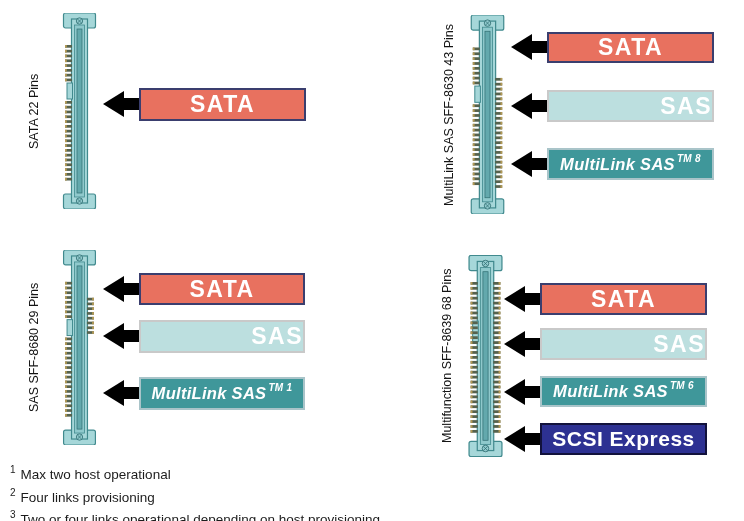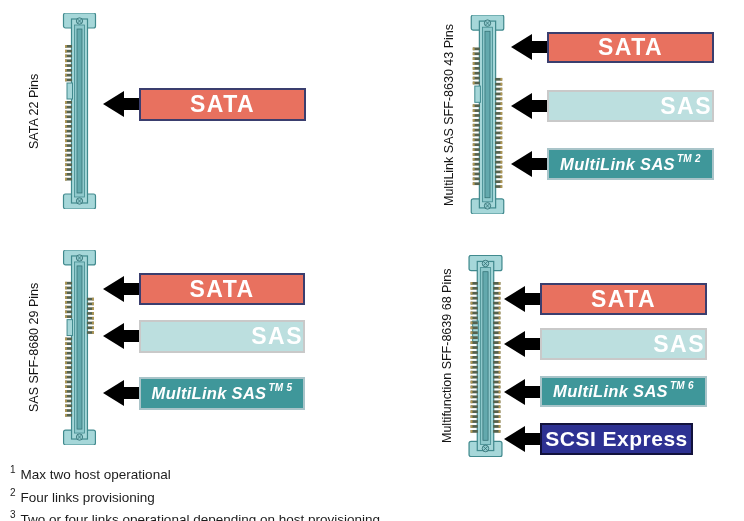--- a/index.html
+++ b/index.html
@@ -243,21 +243,21 @@
   <div class="bar bar-sas" style="left:547px;top:90px;width:167px;height:32px;">
     <span>SAS</span>
   </div>
 
   <div class="arrow" style="left:511px;top:151px;">
     <i class="head"></i>
     <i class="shaft"></i>
   </div>
   <div class="bar bar-ml" style="left:547px;top:148px;width:167px;height:32px;">
     <span>MultiLink SAS</span>
-    <span class="sup">TM 2</span>
+    <span class="sup">TM 8</span>
   </div>
 
   <div class="vlabel" style="left:27px;top:250px;height:195px;">SAS SFF-8680 29 Pins</div>
   <svg class="conn" viewBox="0 0 36 196" style="left:61px;top:250px;width:37px;height:195px;">
       <rect x="2" y="0" width="32" height="15" rx="2" fill="#a6d7d9" stroke="#418a8e" stroke-width="1.2"></rect>
       <rect x="2" y="181" width="32" height="15" rx="2" fill="#a6d7d9" stroke="#418a8e" stroke-width="1.2"></rect>
       <rect x="10" y="6" width="16" height="184" fill="#a6d7d9" stroke="#418a8e" stroke-width="1.2"></rect>
       <rect x="13" y="12" width="10" height="172" fill="#8fc9cc" stroke="#418a8e" stroke-width="0.8"></rect>
       <rect x="15.5" y="16" width="5" height="164" fill="#63a9ad" stroke="#2f6d71" stroke-width="0.7"></rect>
       <circle cx="18" cy="8" r="3.2" fill="#8fc9cc" stroke="#2f6d71" stroke-width="0.8"></circle>
@@ -350,21 +350,21 @@
   <div class="bar bar-sas" style="left:139px;top:320px;width:166px;height:33px;">
     <span>SAS</span>
   </div>
 
   <div class="arrow" style="left:103px;top:380px;">
     <i class="head"></i>
     <i class="shaft"></i>
   </div>
   <div class="bar bar-ml" style="left:139px;top:377px;width:166px;height:33px;">
     <span>MultiLink SAS</span>
-    <span class="sup">TM 5</span>
+    <span class="sup">TM 1</span>
   </div>
 
   <div class="vlabel" style="left:440px;top:255px;height:202px;">Multifunction SFF-8639 68 Pins</div>
   <svg class="conn" viewBox="0 0 36 196" style="left:467px;top:255px;width:37px;height:202px;">
       <rect x="2" y="0" width="32" height="15" rx="2" fill="#a6d7d9" stroke="#418a8e" stroke-width="1.2"></rect>
       <rect x="2" y="181" width="32" height="15" rx="2" fill="#a6d7d9" stroke="#418a8e" stroke-width="1.2"></rect>
       <rect x="10" y="6" width="16" height="184" fill="#a6d7d9" stroke="#418a8e" stroke-width="1.2"></rect>
       <rect x="13" y="12" width="10" height="172" fill="#8fc9cc" stroke="#418a8e" stroke-width="0.8"></rect>
       <rect x="15.5" y="16" width="5" height="164" fill="#63a9ad" stroke="#2f6d71" stroke-width="0.7"></rect>
       <circle cx="18" cy="8" r="3.2" fill="#8fc9cc" stroke="#2f6d71" stroke-width="0.8"></circle>
@@ -522,21 +522,21 @@
   </div>
   <div class="bar bar-ml" style="left:540px;top:376px;width:167px;height:31px;">
     <span>MultiLink SAS</span>
     <span class="sup">TM 6</span>
   </div>
 
   <div class="arrow" style="left:504px;top:426px;">
     <i class="head"></i>
     <i class="shaft"></i>
   </div>
-  <div class="bar bar-scsi" style="left:540px;top:423px;width:153px;height:32px;">
+  <div class="bar bar-scsi" style="left:540px;top:423px;width:167px;height:32px;">
     <span>SCSI Express</span>
   </div>
 
   <div class="footnotes">
     <div class="fn-line">
       <sup>1</sup><span>Max two host operational</span>
     </div>
     <div class="fn-line">
       <sup>2</sup><span>Four links provisioning</span>
     </div>

